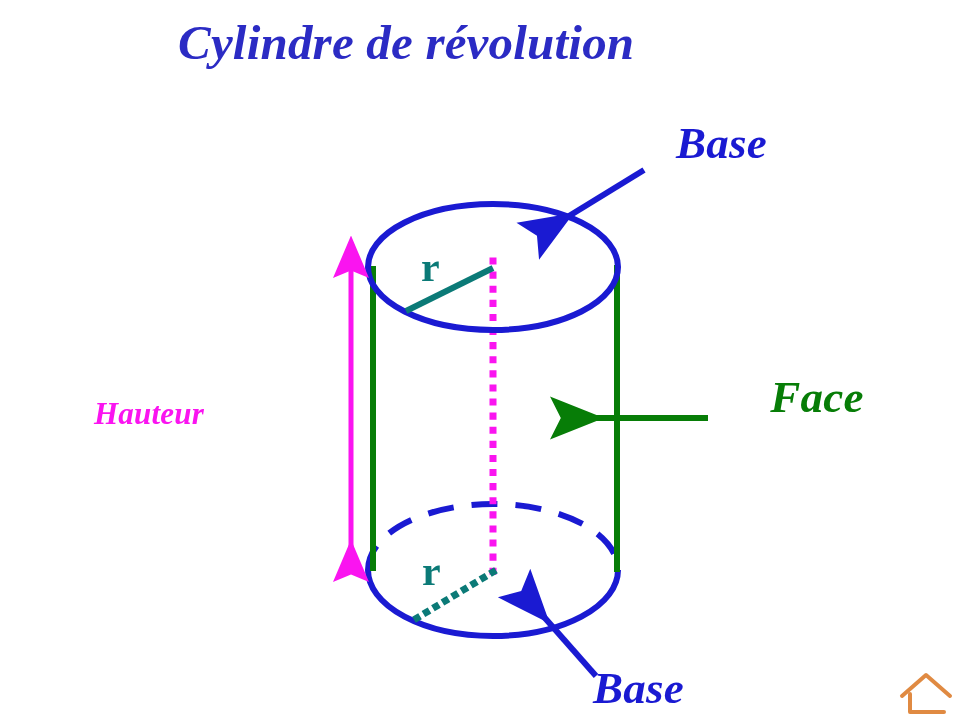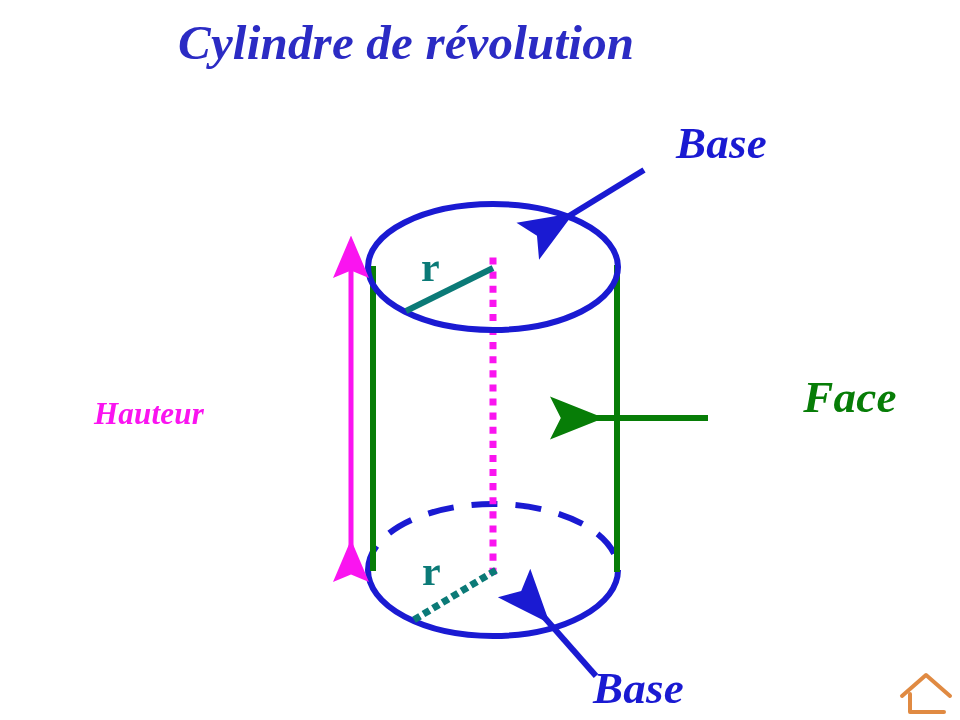--- a/index.html
+++ b/index.html
@@ -49,21 +49,21 @@
     color: #1a1ad2;
   }
   #label-hauteur {
     left: 94px;
     top: 360px;
     font-size: 31px;
     color: #fa14f0;
     margin-top: 38px;
   }
   #label-face-laterale {
-    left: 750px;
+    left: 717px;
     top: 375px;
     font-size: 45px;
     color: #077d07;
     text-align: center;
     width: 200px;
   }
   #label-face-laterale .ln { display: block; }
   #label-r-top {
     left: 421px;
     top: 246px;

